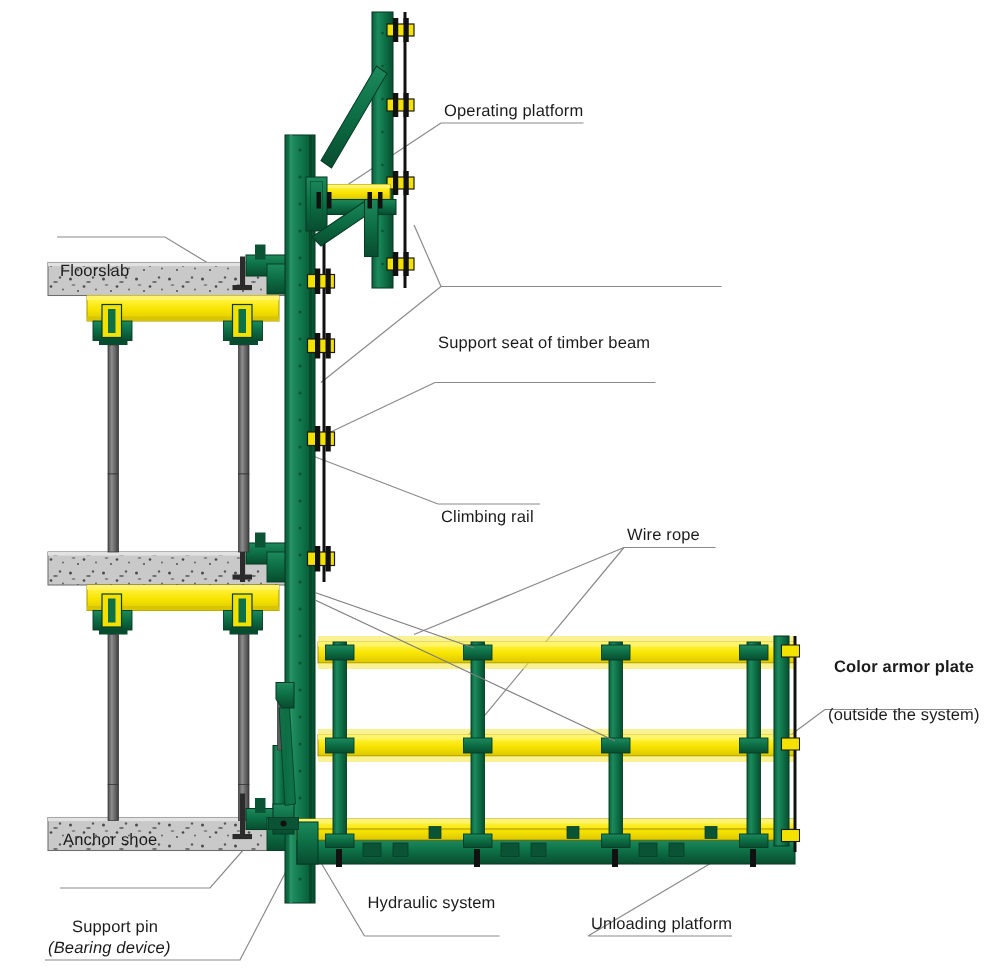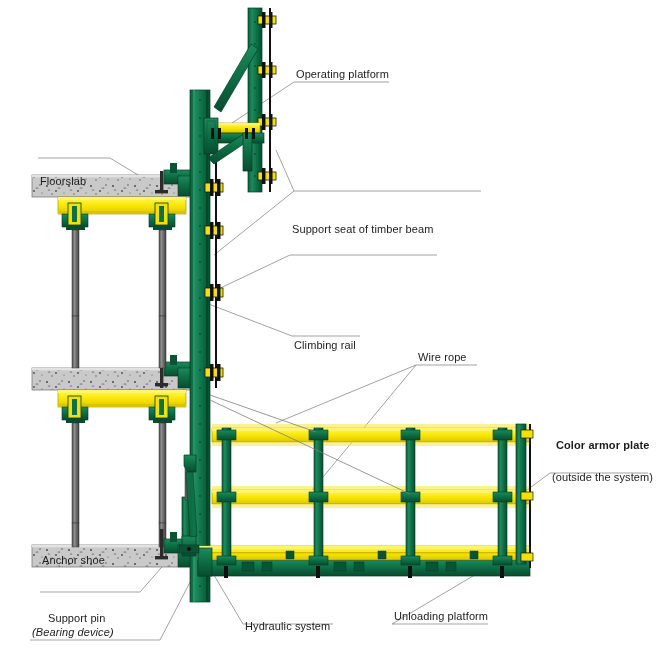--- a/index.html
+++ b/index.html
@@ -370,16 +370,16 @@
 <div class="lbl" style="left:40px;  top:131px;margin-top:44px;">Floorslab</div>
 <div class="lbl" style="left:296px; top:68px;">Operating platform</div>
 <div class="lbl" style="left:292px; top:223px;">Support seat of timber beam</div>
 <div class="lbl" style="left:294px; top:339px;">Climbing rail</div>
 <div class="lbl" style="left:418px; top:351px;">Wire rope</div>
 <div class="lbl" style="left:556px; top:439px;font-weight:bold;">Color armor plate</div>
 <div class="lbl" style="left:552px; top:459px;margin-top:12px;">(outside the system)</div>
 <div class="lbl" style="left:42px;  top:554px;">Anchor shoe</div>
 <div class="lbl" style="left:48px;  top:612px;">Support pin</div>
 <div class="lbl" style="left:32px;  top:626px;font-style:italic;">(Bearing device)</div>
-<div class="lbl" style="left:245px; top:620px;">Hydraulic system</div>
+<div class="lbl" style="left:245px; top:596px;">Hydraulic system</div>
 <div class="lbl" style="left:394px; top:610px;">Unloading platform</div>
 
 </div>
 
 </body></html>

